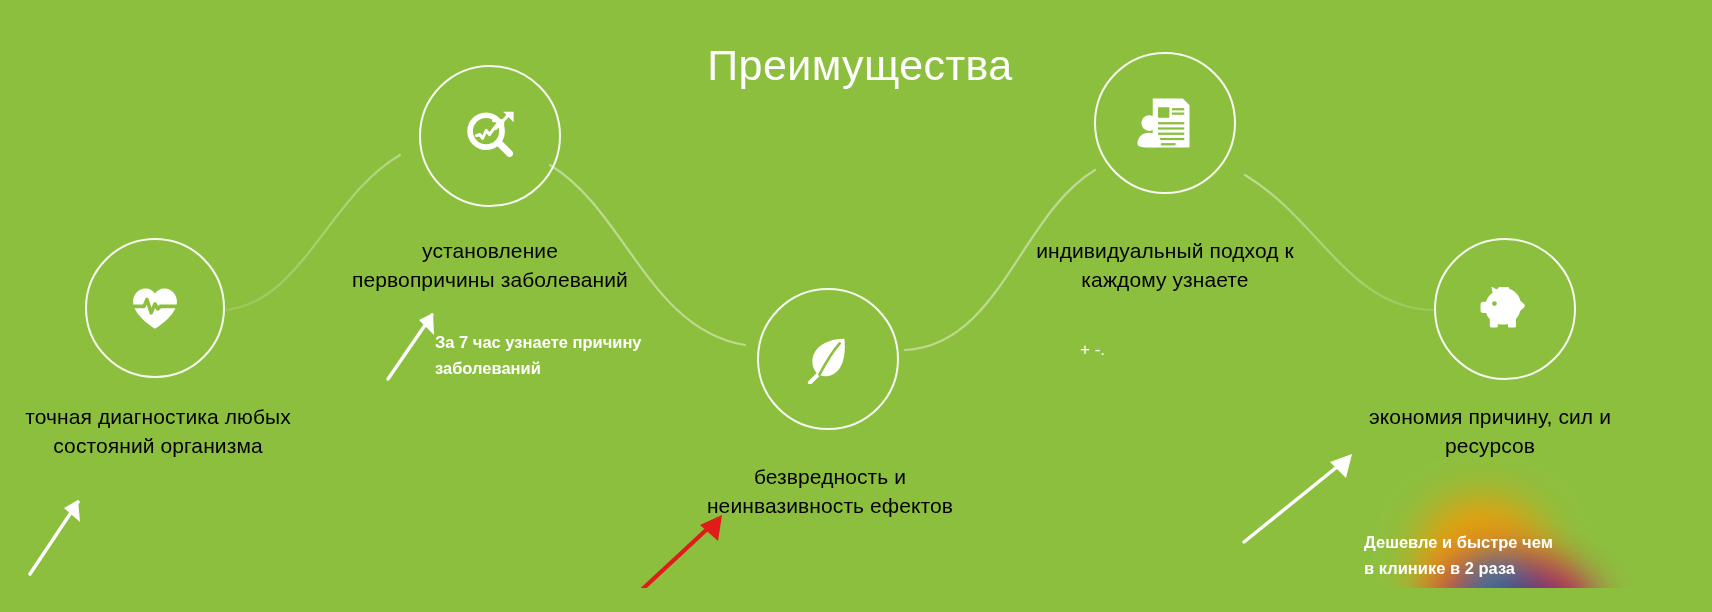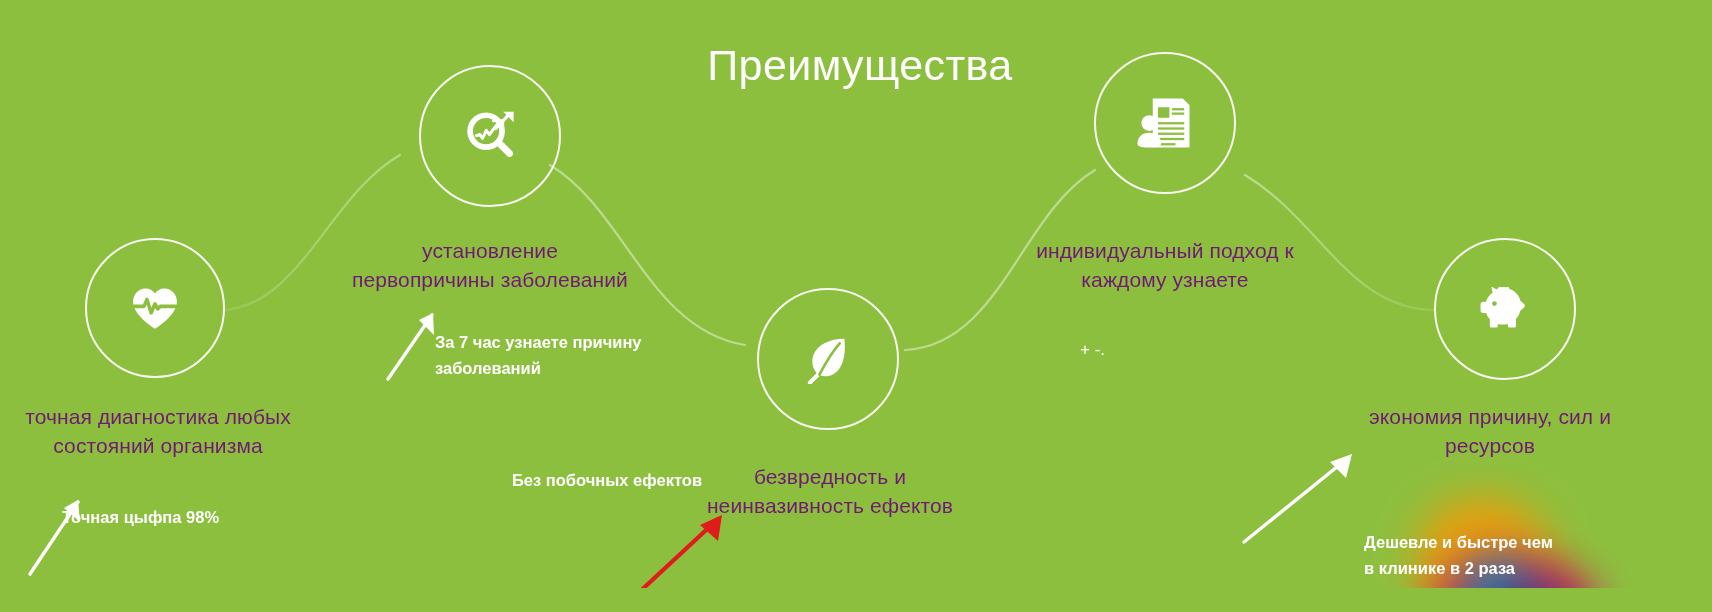--- a/index.html
+++ b/index.html
@@ -31,21 +31,21 @@
   .node-circle {
     position:absolute;
     border-radius:50%;
     border:2px solid rgba(255,255,255,.92);
     display:flex; align-items:center; justify-content:center;
   }
   .node-icon { width:52px; height:52px; display:block; }
   .node-icon svg { width:100%; height:100%; display:block; fill:#ffffff; }
   .node-label {
     position:absolute;
-    color:#701a75;
+    color:#000000;
     font-size:21px;
     font-weight:400;
     line-height:1.40;
     text-align:center;
     letter-spacing:.1px;
     white-space:pre-line;
   }
   
   .annot {
     position:absolute;
@@ -183,38 +183,36 @@
     <div class="node-label" style="left:1310px; top:402px; width:360px;">экономия причину, сил и
 ресурсов</div>
   </div>
 
   <div class="arrow" style="left:22px; top:490px; width:70px; height:90px;">
     <svg viewBox="0 0 70 90" width="70" height="90">
       <path d="M8 84 L56 12" stroke="#ffffff" stroke-width="3.4" fill="none" stroke-linecap="round"></path>
       <path d="M56 10 L58 32 L42 18 Z" fill="#ffffff"></path>
     </svg>
   </div>
-  <div class="annot" style="left:62px; top:505px; width:300px;">Точная цыфпа 98%</div>
 
   <div class="arrow" style="left:382px; top:305px; width:70px; height:80px;">
     <svg viewBox="0 0 70 80" width="70" height="80">
       <path d="M6 74 L50 10" stroke="#ffffff" stroke-width="3.4" fill="none" stroke-linecap="round"></path>
       <path d="M51 8 L52 30 L37 15 Z" fill="#ffffff"></path>
     </svg>
   </div>
   <div class="annot" style="left:435px; top:330px; width:250px;">За 7 час узнаете причину
 заболеваний</div>
 
   <div class="arrow" style="left:626px; top:505px; width:110px; height:100px;">
     <svg viewBox="0 0 110 100" width="110" height="100">
       <path d="M8 92 L92 14" stroke="#e01b1b" stroke-width="4.2" fill="none" stroke-linecap="round"></path>
       <path d="M96 10 L92 36 L74 20 Z" fill="#e01b1b"></path>
     </svg>
   </div>
-  <div class="annot" style="left:512px; top:468px; width:250px;">Без побочных ефектов</div>
 
   <div class="annot" style="left:1080px; top:337px; width:120px; font-weight:400; font-size:17px;">+ -.</div>
 
   <div class="arrow" style="left:1238px; top:440px; width:130px; height:110px;">
     <svg viewBox="0 0 130 110" width="130" height="110">
       <path d="M6 102 L110 18" stroke="#ffffff" stroke-width="3.4" fill="none" stroke-linecap="round"></path>
       <path d="M114 14 L108 38 L92 22 Z" fill="#ffffff"></path>
     </svg>
   </div>
   <div class="annot" style="left:1364px; top:502px; width:300px;margin-top:28px;">Дешевле и быстре чем

